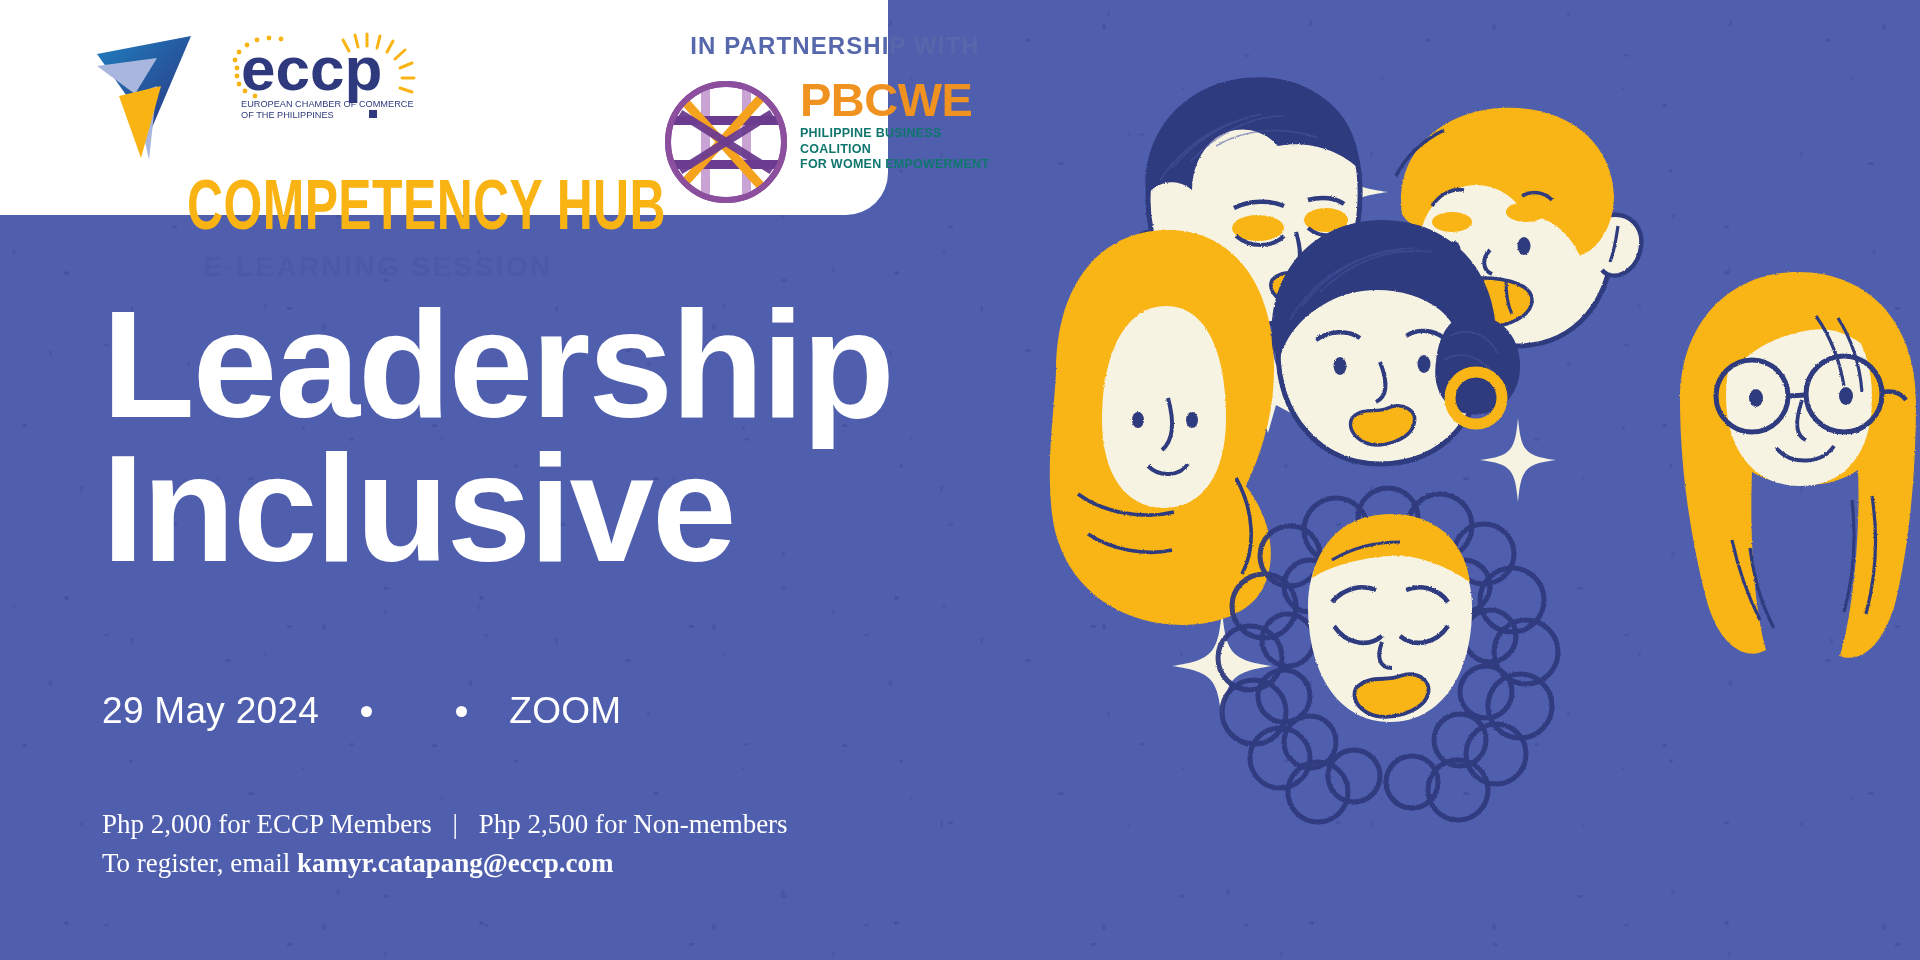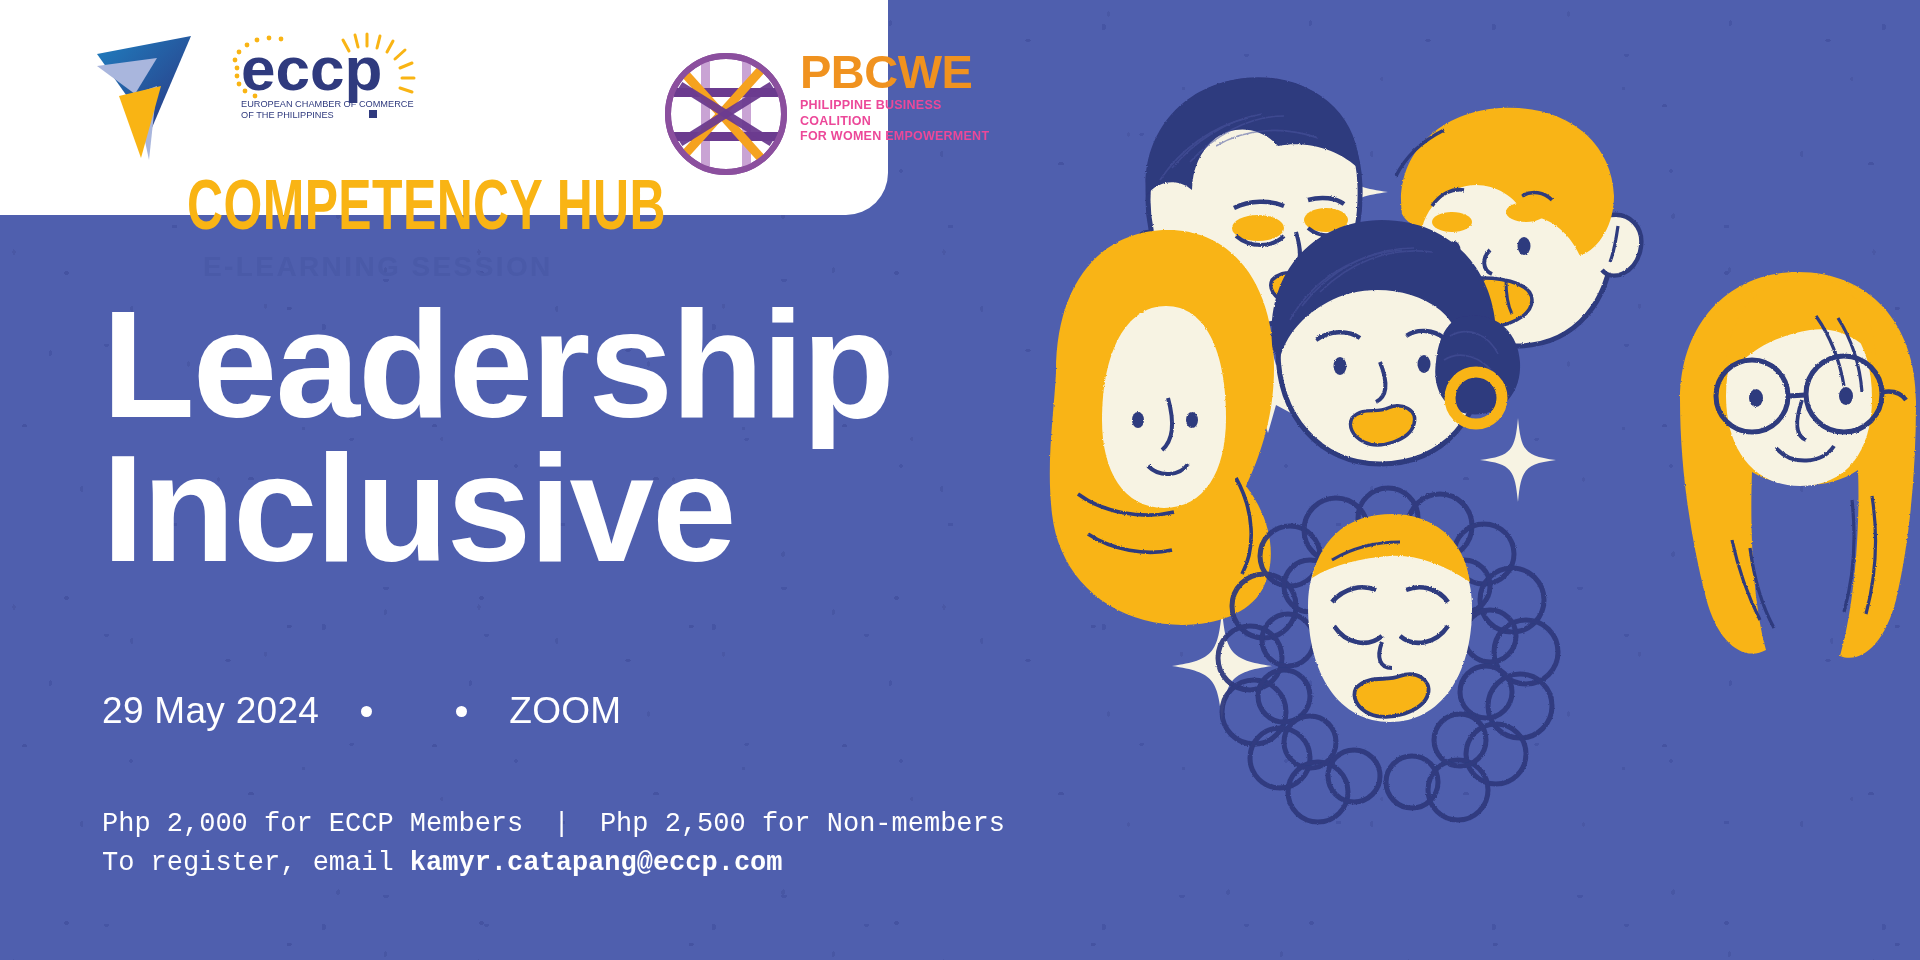--- a/index.html
+++ b/index.html
@@ -108,21 +108,21 @@
   .pbcwe-mark svg { display:block; width:132px; height:132px; }
   .pbcwe-text { margin-left:8px; }
   .pbcwe-name {
     font-family:"Liberation Sans", sans-serif;
     font-weight:bold; font-size:47px; letter-spacing:-.5px;
     color:#f0921f; line-height:1;
   }
   .pbcwe-sub {
     font-family:"Liberation Sans", sans-serif;
     font-weight:bold; font-size:12.5px; letter-spacing:.25px;
-    color:#ec4899; line-height:1.25; margin-top:3px;
+    color:#0f766e; line-height:1.25; margin-top:3px;
   }
 
   
   .title {
     position:absolute; left:102px; top:292px;
     font-family:"Liberation Sans", sans-serif;
     font-weight:bold;
     font-size:152px;
     line-height:.95;
     color:#ffffff;
@@ -143,21 +143,21 @@
     width:11px; height:11px; border-radius:50%;
     background:#ffffff;
     margin:0 42px;
     flex:0 0 11px;
   }
 
   
   .footer {
     position:absolute; left:102px; top:805px;
     color:#ffffff;
-    font-family:Liberation Mono, monospace;
+    font-family:Liberation Serif, serif;
     font-size:27px;
     line-height:1.45;
   }
   .footer .sep { padding:0 14px; }
   .footer .email { font-weight:bold; }
 
   
   .illustration {
     position:absolute; right:0; top:0;
     width:880px; height:960px;
@@ -427,20 +427,21 @@
             <rect x="152" y="78" width="8" height="8" fill="#2f3a7e"></rect>
           </svg>
         </div>
       </div>
 
       <div class="competency">COMPETENCY HUB</div>
       <div class="elearning">E-LEARNING SESSION</div>
     </div>
 
     <div class="partner-block">
+      <div class="partner-label">IN PARTNERSHIP WITH</div>
       <div class="pbcwe-row">
         <div class="pbcwe-mark">
           <svg viewBox="0 0 132 132" xmlns="http://www.w3.org/2000/svg">
             <circle cx="66" cy="66" r="58" fill="none" stroke="#8b4f9e" stroke-width="6"></circle>
             <g>
 
               <rect x="41" y="14" width="9" height="104" fill="#c9a3d4"></rect>
               <rect x="82" y="14" width="9" height="104" fill="#c9a3d4"></rect>
 
               <rect x="14" y="40" width="104" height="9" fill="#6b3b8f"></rect>

